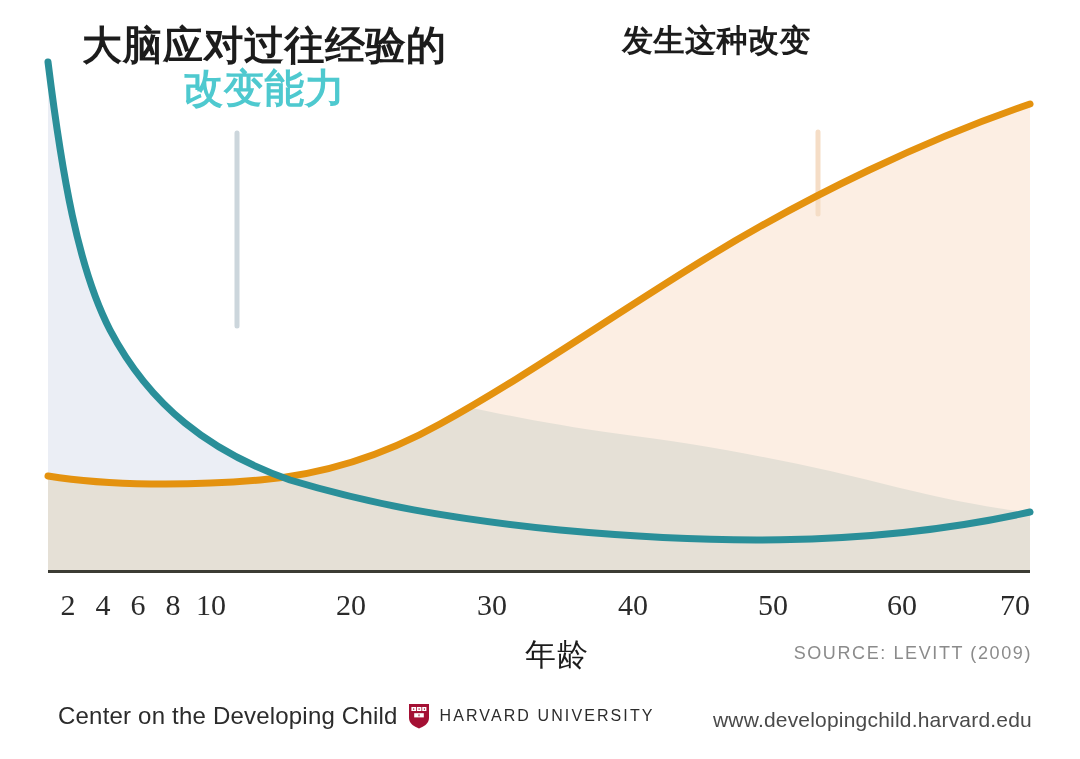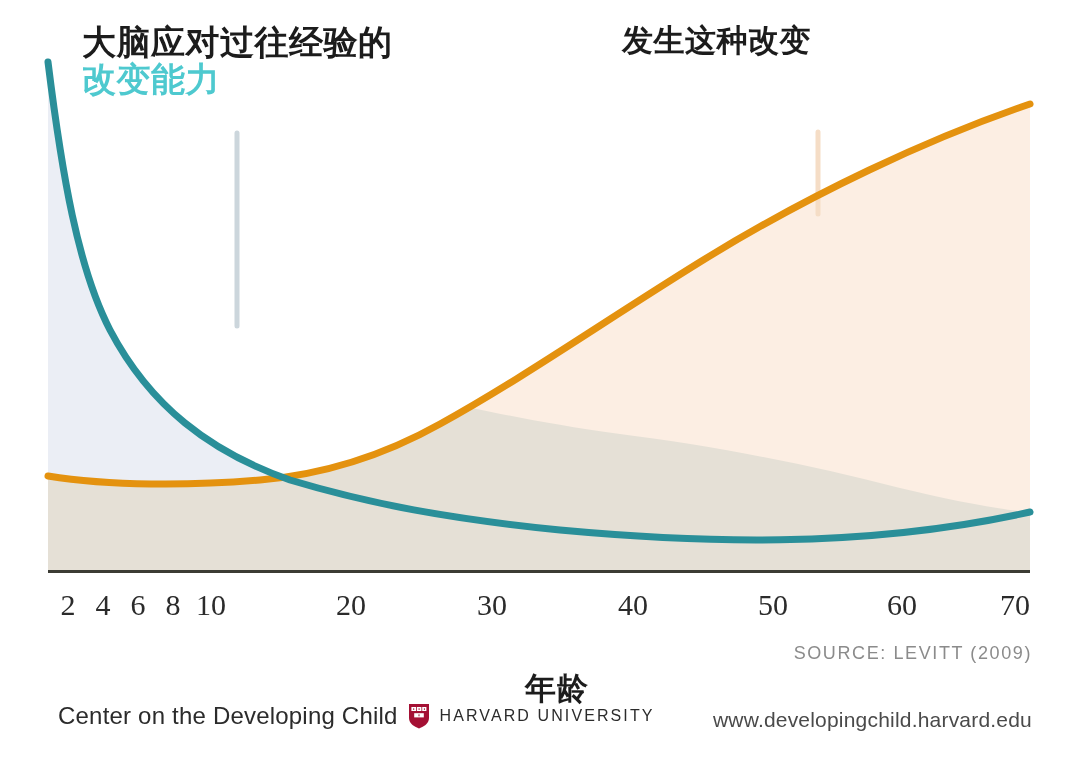--- a/index.html
+++ b/index.html
@@ -24,21 +24,22 @@
   .label-block {
     position: absolute;
     font-weight: 700;
     line-height: 1.08;
     letter-spacing: 0.5px;
     white-space: nowrap;
   }
   #label-left {
     left: 82px;
     top: 24px;
-    font-size: 34px;
+    font-size: 40px;
+    text-align: center;
   }
   #label-right {
     left: 622px;
     top: 24px;
     font-size: 31px;
   }
   .lbl-line { display: block; }
   .ink-black { color: #1c1c1c; }
   .ink-teal  { color: #4ec9cf; }
   .ink-orange{ color: #e8871e; }
@@ -50,24 +51,23 @@
     font-family: "Liberation Serif", "DejaVu Serif", serif;
     font-size: 30px;
     color: #2b2b2b;
     letter-spacing: 0px;
   }
   #axis-title {
     position: absolute;
     left: 525px;
     top: 634px;
     font-size: 31px;
-    font-weight: 700;
+    font-weight: 400;
     color: #1c1c1c;
     letter-spacing: 1px;
-    margin-top: 34px;
   }
   #source-note {
     position: absolute;
     right: 48px;
     top: 643px;
     font-size: 18px;
     color: #8b8b8b;
     letter-spacing: 1.6px;
   }
   #footer {

